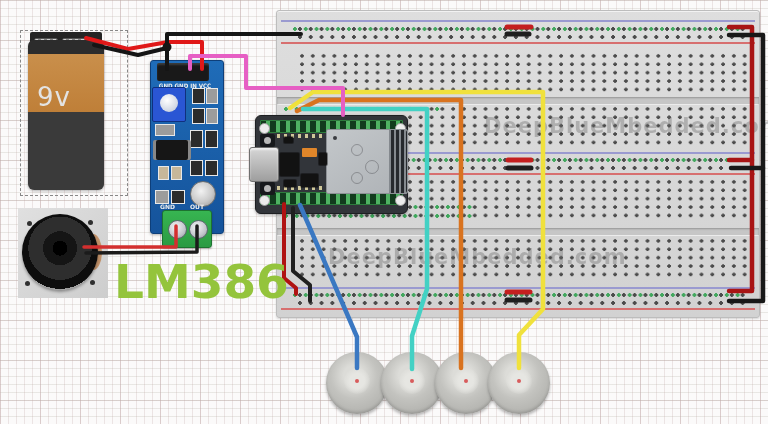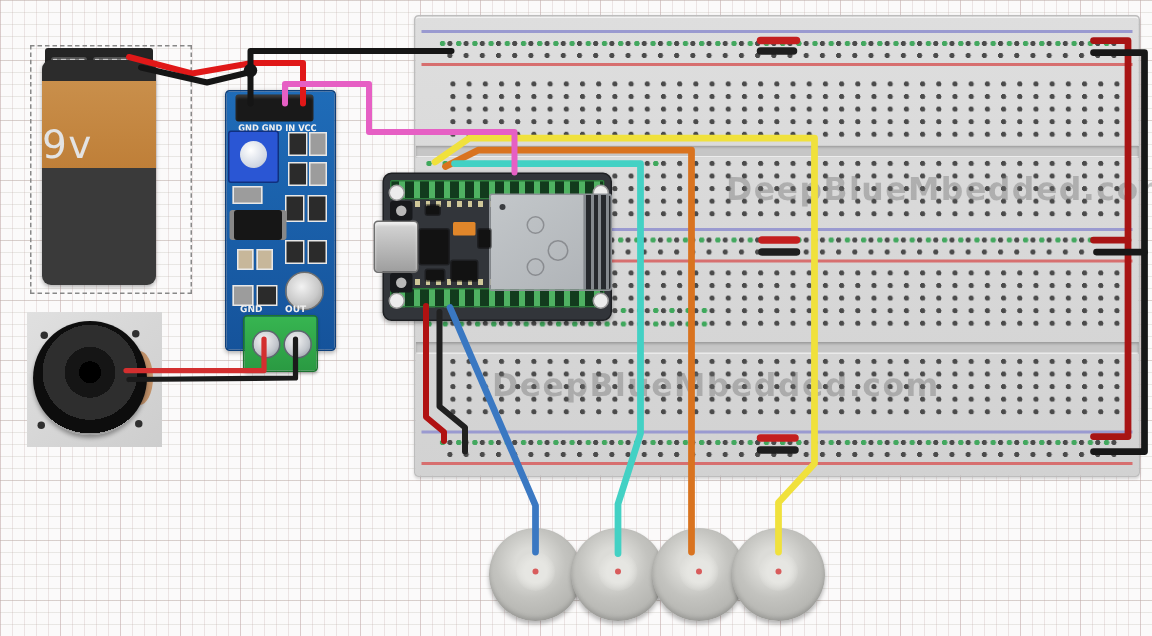--- a/index.html
+++ b/index.html
@@ -42,21 +42,21 @@
   
   #battery-select{left:20px;top:30px;width:106px;height:164px;border:1px dashed #888;}
   #battery-body{left:28px;top:40px;width:76px;height:150px;border-radius:6px;overflow:hidden;
     box-shadow:inset -8px 0 10px rgba(0,0,0,.35), inset 6px 0 8px rgba(255,255,255,.12), 0 1px 3px rgba(0,0,0,.3);}
   #battery-cap{left:0;top:0;width:100%;height:14px;background:#2c2c2c;}
   #battery-orange{left:0;top:14px;width:100%;height:58px;background:linear-gradient(180deg,#c98f4b,#bf7f38);}
   #battery-lower{left:0;top:72px;width:100%;height:78px;background:#3a3a3a;}
   #battery-snap{left:30px;top:32px;width:72px;height:12px;background:#242424;border-radius:2px;}
   .batt-term{top:38px;height:13px;border-radius:2px;border:1px solid #555;
     background:repeating-linear-gradient(90deg,#d6d6d6 0 3px,#8a8a8a 3px 6px);}
-  #battery-label{left:28px;top:82px;width:52px;color:#e3e3e3;
+  #battery-label{left:28px;top:82px;width:52px;text-align:center;color:#e3e3e3;
     font-size:26px;letter-spacing:1px;}
   
   #lm386-pcb{left:150px;top:60px;width:72px;height:172px;background:linear-gradient(180deg,#1f6cb8,#15539b);
     border:1px solid #0e3f7a;border-radius:3px;box-shadow:0 1px 3px rgba(0,0,0,.3);}
   #lm386-header{left:157px;top:63px;width:52px;height:18px;background:#191919;border-radius:2px;
     box-shadow:inset 0 2px 2px rgba(255,255,255,.15);}
   .tiny-label{color:#f0f0f0;font-size:6px;line-height:7px;white-space:nowrap;font-weight:bold;}
   #lm386-pot{left:152px;top:87px;width:32px;height:33px;background:#2a56d4;border:1px solid #10307e;border-radius:2px;}
   #lm386-pot-screw{left:7px;top:6px;width:18px;height:18px;border-radius:50%;
     background:radial-gradient(circle at 40% 35%,#ffffff,#cfd6e2 70%,#9aa5b5);}
@@ -246,14 +246,15 @@
       <polyline points="167,47 167,47" fill="none" stroke="#151515" stroke-width="9" stroke-linecap="round" stroke-linejoin="round"></polyline>
       <polyline points="290,108 313,92 543,92 543,309 519,335 519,368" fill="none" stroke="#f0e13c" stroke-width="4.5" stroke-linecap="round" stroke-linejoin="round"></polyline>
       <polyline points="297,111 319,100 461,100 461,368" fill="none" stroke="#d9731f" stroke-width="4.5" stroke-linecap="round" stroke-linejoin="round"></polyline>
       <polyline points="303,109 427,109 427,289 412,336 412,369" fill="none" stroke="#43d1c4" stroke-width="4.5" stroke-linecap="round" stroke-linejoin="round"></polyline>
       <polyline points="300,205 357,337 357,368" fill="none" stroke="#3a78c2" stroke-width="4.5" stroke-linecap="round" stroke-linejoin="round"></polyline>
       <polyline points="190,69 190,56 246,56 246,88 343,88 343,115" fill="none" stroke="#e65fc4" stroke-width="4" stroke-linecap="round" stroke-linejoin="round"></polyline>
       <polyline points="284,204 284,278 296,288 296,294" fill="none" stroke="#b01212" stroke-width="4" stroke-linecap="round" stroke-linejoin="round"></polyline>
       <polyline points="293,208 293,271 310,285 310,301" fill="none" stroke="#202020" stroke-width="4" stroke-linecap="round" stroke-linejoin="round"></polyline>
     </svg>
 
+  <div class="abs big-green" style="left:114px;top:258px">LM386</div>
 
 </div>
 
 </body></html>

